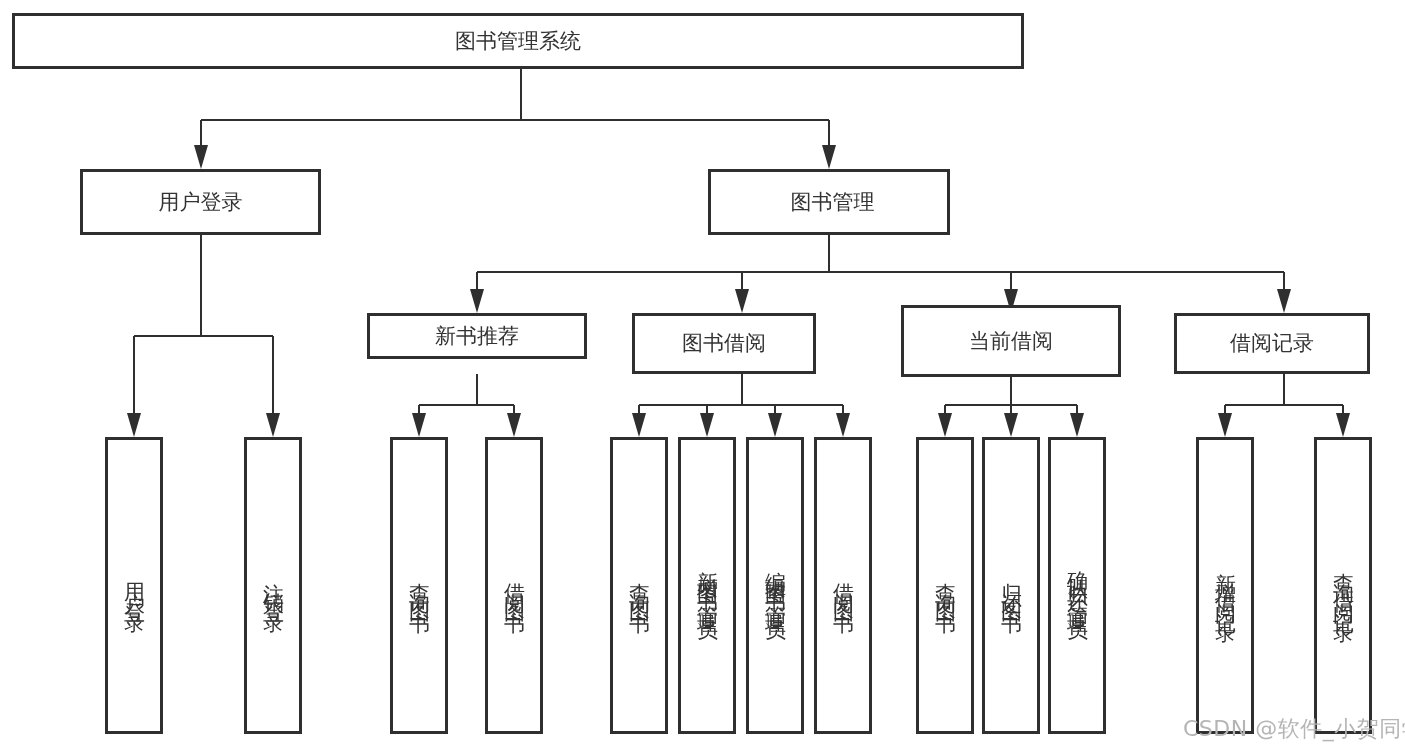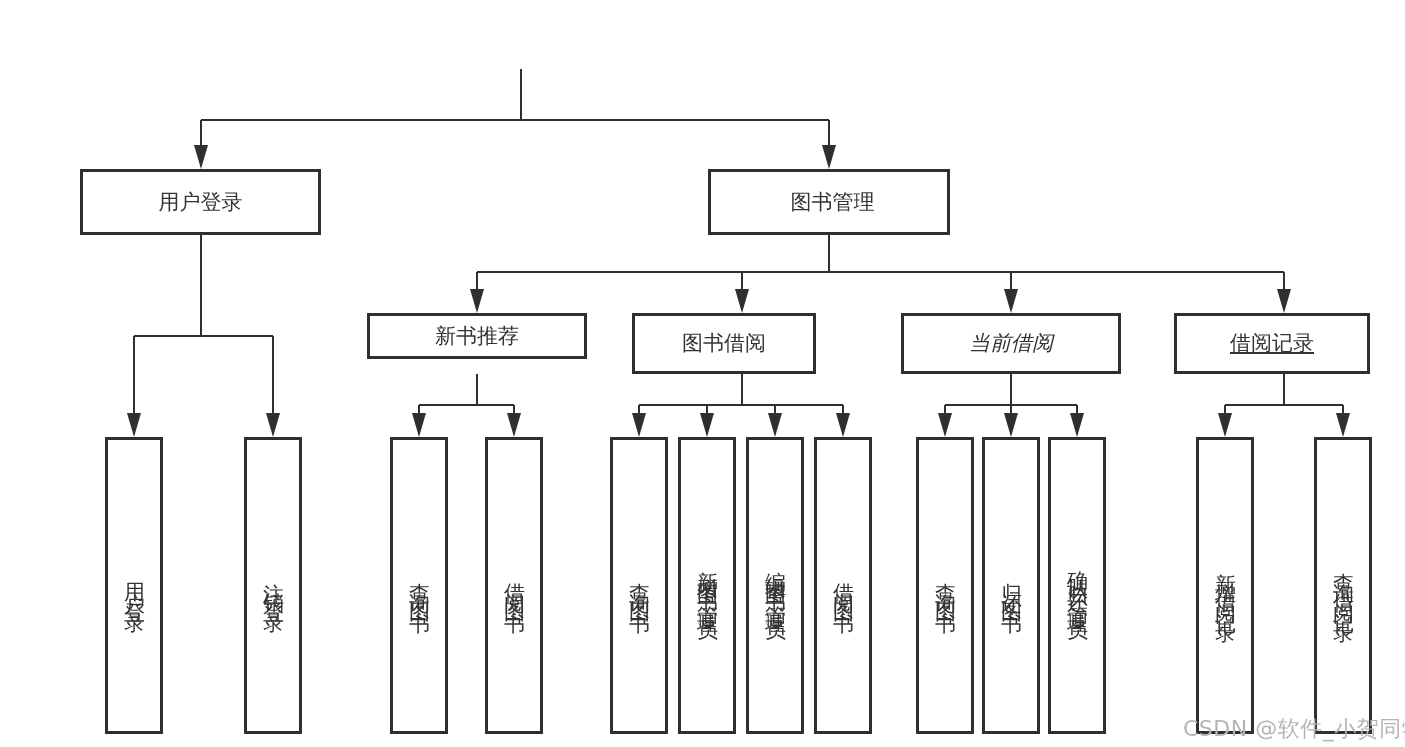--- a/index.html
+++ b/index.html
@@ -96,38 +96,41 @@
       <path d="M1011 405 V434" marker-end="url(#ah)"></path>
       <path d="M1077 405 V434" marker-end="url(#ah)"></path>
 
       <path d="M1284 374 V405"></path>
       <path d="M1225 405 H1343"></path>
       <path d="M1225 405 V434" marker-end="url(#ah)"></path>
       <path d="M1343 405 V434" marker-end="url(#ah)"></path>
     </g>
   </svg>
 
+  <div class="box" style="left:12px; top:13px; width:1012px; height:56px;">
+    <span>图书管理系统</span>
+  </div>
 
   <div class="box" style="left:80px; top:169px; width:241px; height:66px;">
     <span>用户登录</span>
   </div>
   <div class="box" style="left:708px; top:169px; width:242px; height:66px;padding-left:7px;">
     <span>图书管理</span>
   </div>
 
   <div class="box" style="left:367px; top:313px; width:220px; height:46px;">
     <span>新书推荐</span>
   </div>
   <div class="box" style="left:632px; top:313px; width:184px; height:61px;">
     <span>图书借阅</span>
   </div>
-  <div class="box" style="left:901px; top:313px; width:220px; height:61px;font-style:italic;">
+  <div class="box" style="left:901px; top:305px; width:220px; height:72px;">
     <span>当前借阅</span>
   </div>
-  <div class="box" style="left:1174px; top:313px; width:196px; height:61px;text-decoration:underline;">
+  <div class="box" style="left:1174px; top:313px; width:196px; height:61px;">
     <span>借阅记录</span>
   </div>
 
   <div class="box" style="left:105px; top:437px; width:58px; height:297px;">
     <span class="vlabel">用户登录</span>
   </div>
   <div class="box" style="left:244px; top:437px; width:58px; height:297px;">
     <span class="vlabel">注销登录</span>
   </div>
 

